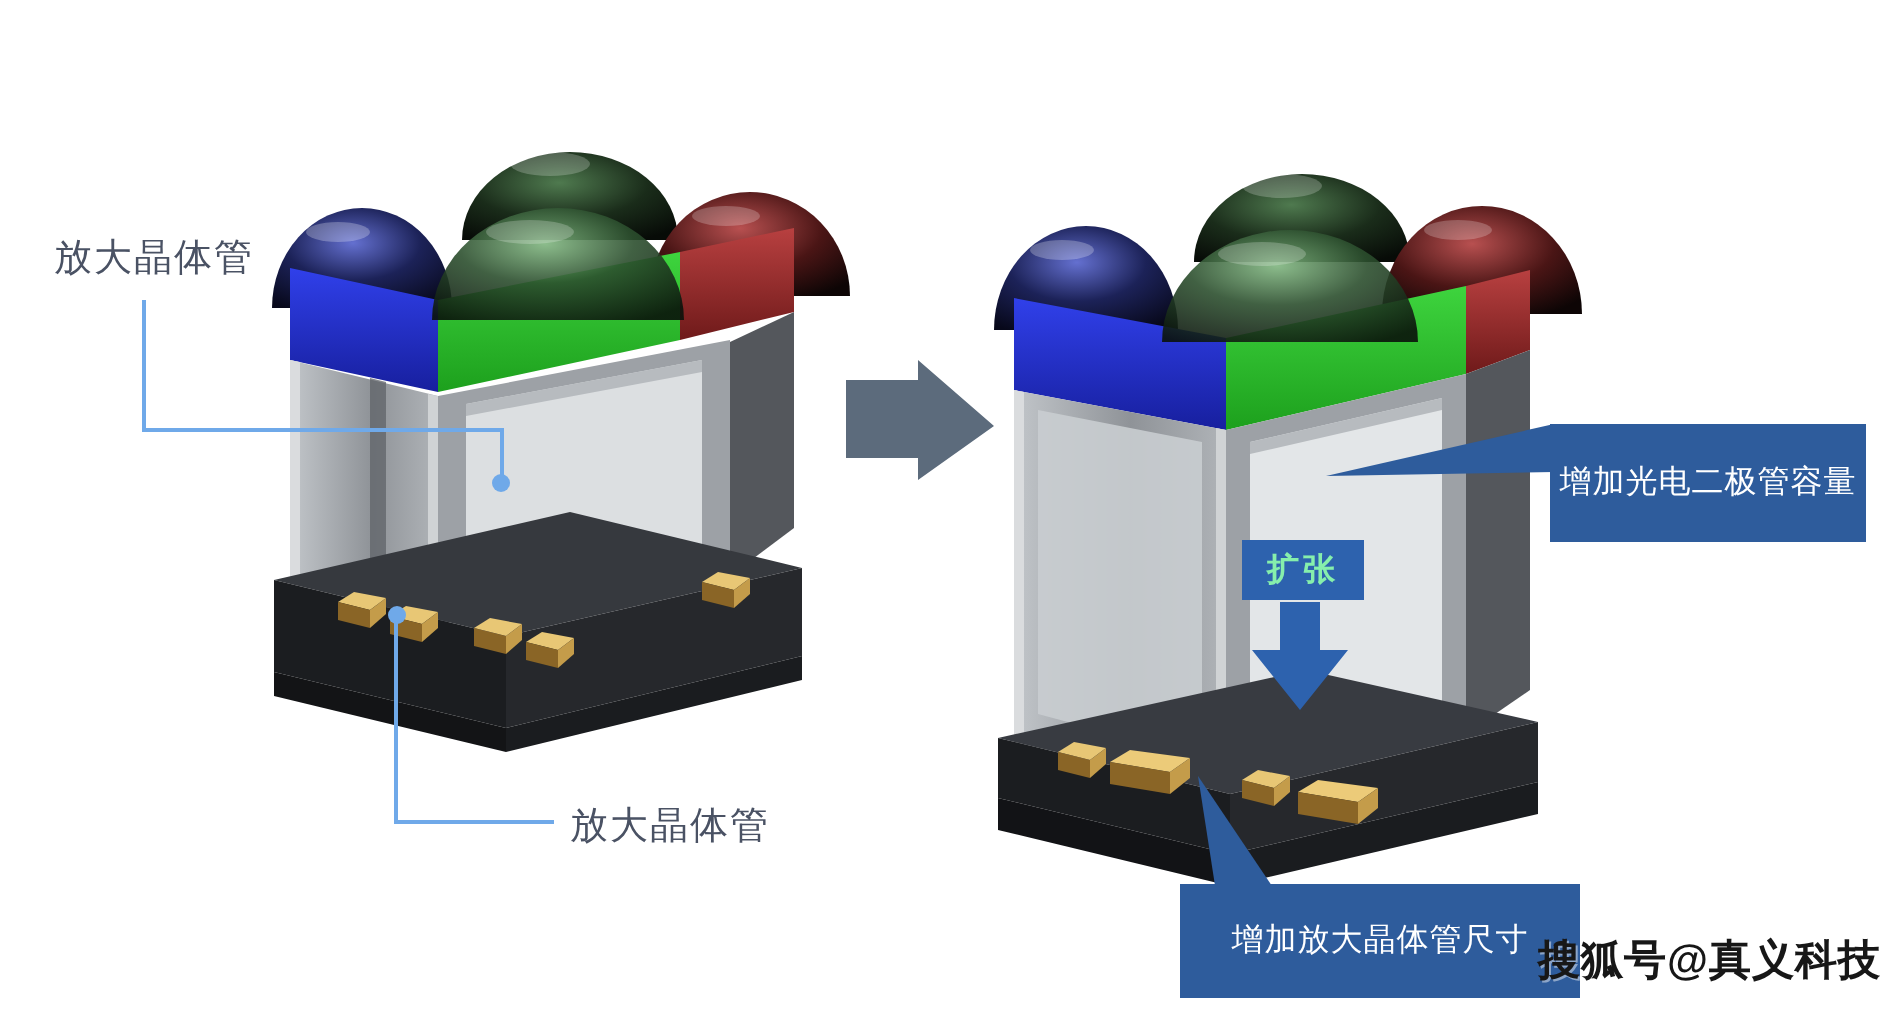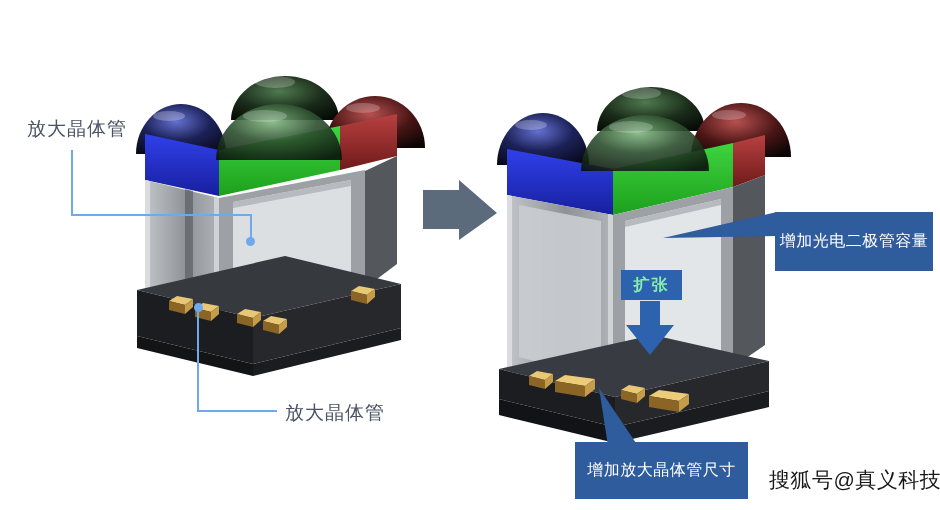--- a/index.html
+++ b/index.html
@@ -11,26 +11,26 @@
   .title-right{left:475px;width:420px;}
   .plain-label{position:absolute;font-size:19px;color:#4A5264;white-space:nowrap;letter-spacing:1px;}
   .label-photodiode{left:27px;top:116px;}
   .label-amp{left:285px;top:400px;}
   .line{position:absolute;background:#6FA9E9;}
   .dot{position:absolute;width:9px;height:9px;border-radius:50%;background:#6FA9E9;}
   .callout{position:absolute;background:#2E5C9C;color:#ffffff;font-weight:400;
            display:flex;align-items:center;justify-content:center;text-align:center;
            font-size:16px;letter-spacing:0.5px;white-space:nowrap;}
   .callout-pd{left:775px;top:212px;width:158px;height:59px;}
-  .callout-amp{left:575px;top:442px;width:173px;height:57px;}
+  .callout-amp{left:590px;top:442px;width:200px;height:57px;}
   .expand-box{position:absolute;left:621px;top:270px;width:61px;height:30px;background:#2D62AE;
               color:#86efac;font-weight:700;font-size:16px;display:flex;align-items:center;
               justify-content:center;letter-spacing:2px;}
   .abs{position:absolute;}
-  .watermark{position:absolute;left:769px;top:466px;font-size:21px;font-weight:400;color:#171717;
+  .watermark{position:absolute;left:769px;top:466px;font-size:21px;font-weight:700;color:#171717;
              letter-spacing:0.5px;white-space:nowrap;text-shadow:1px 1px 0 rgba(255,255,255,0.45);}
 </style>
 </head>
 <body>
 
 <div class="stage">
 
 
   <svg class="abs" style="left:135px;top:50px;" width="290" height="330" viewBox="0 0 290 330">
     <defs>

